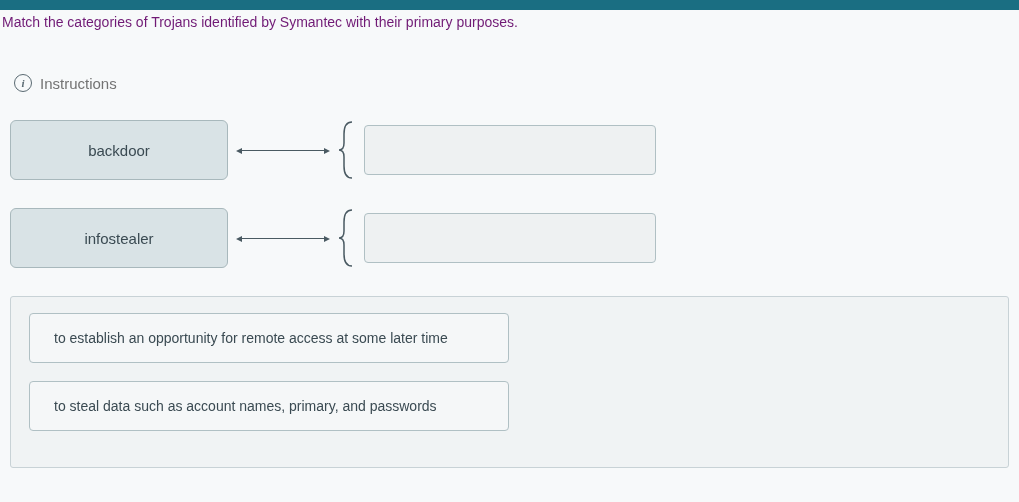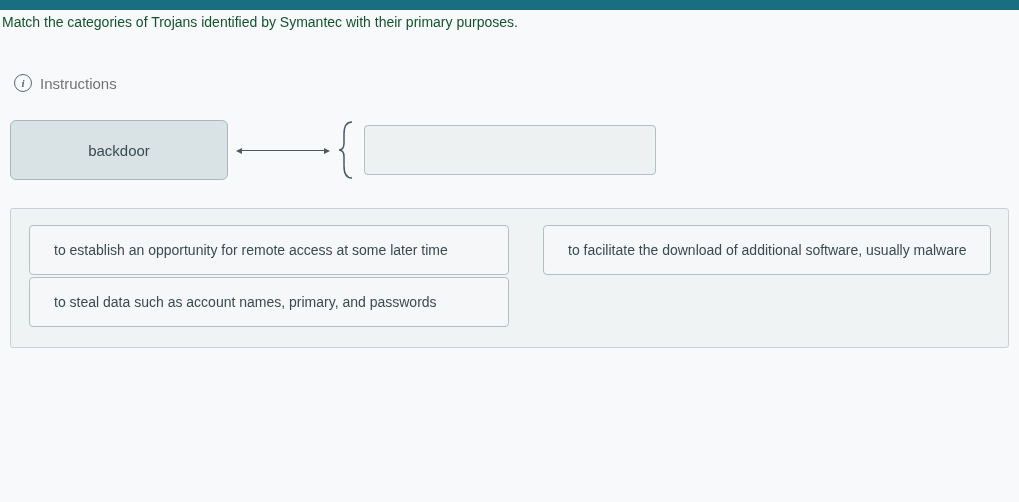--- a/index.html
+++ b/index.html
@@ -12,21 +12,21 @@
       position: relative;
       overflow: hidden;
     }
     .top-bar {
       height: 10px;
       background: #1a6e82;
       width: 100%;
     }
     .question-text {
       font-size: 14px;
-      color: #14532d;
+      color: #701a75;
       padding: 4px 0 0 0;
       margin-left: 2px;
     }
     .instructions-row {
       display: flex;
       align-items: center;
       gap: 8px;
       margin: 44px 0 0 14px;
     }
     .info-icon {
@@ -117,21 +117,21 @@
     .options-tray {
       margin: 10px 10px 0 10px;
       border: 1px solid #c8d2d6;
       background: #f0f3f4;
       padding: 16px 18px 18px 18px;
       border-radius: 3px;
     }
     .options-row {
       display: flex;
       gap: 34px;
-      margin-bottom: 2px;
+      margin-bottom: 18px;
     }
     .option-item {
       background: #f5f7f8;
       border: 1px solid #b0c0c4;
       border-radius: 4px;
       padding: 16px 24px;
       font-size: 14px;
       color: #3a4a52;
       cursor: grab;
       white-space: nowrap;
@@ -161,30 +161,41 @@
     </div>
     <div class="brace">
       <svg width="22" height="60" viewBox="0 0 22 60">
         <path d="M14 2 Q6 2 6 14 L6 23 Q6 30 1 30 Q6 30 6 37 L6 46 Q6 58 14 58" fill="none" stroke="#4a5a62" stroke-width="1.5"></path>
       </svg>
     </div>
     <div class="drop-box"></div>
   </div>
 
 
+  <div class="match-row">
+    <div class="term-box">
+      <span>infostealer</span>
+    </div>
+    <div class="connector">
+      <div class="connector-line"></div>
+    </div>
+    <div class="brace">
+      <svg width="22" height="60" viewBox="0 0 22 60">
+        <path d="M14 2 Q6 2 6 14 L6 23 Q6 30 1 30 Q6 30 6 37 L6 46 Q6 58 14 58" fill="none" stroke="#4a5a62" stroke-width="1.5"></path>
+      </svg>
+    </div>
+    <div class="drop-box"></div>
+  </div>
 
 </div>
 
 <div class="options-tray">
   <div class="options-row">
     <div class="option-item wide">
       <span>to establish an opportunity for remote access at some later time</span>
     </div>
-    <div class="option-item">
-      <span>to facilitate the download of additional software, usually malware</span>
-    </div>
   </div>
   <div class="options-row">
     <div class="option-item wide">
       <span>to steal data such as account names, primary, and passwords</span>
     </div>
   </div>
 </div>
 
 </body></html>

